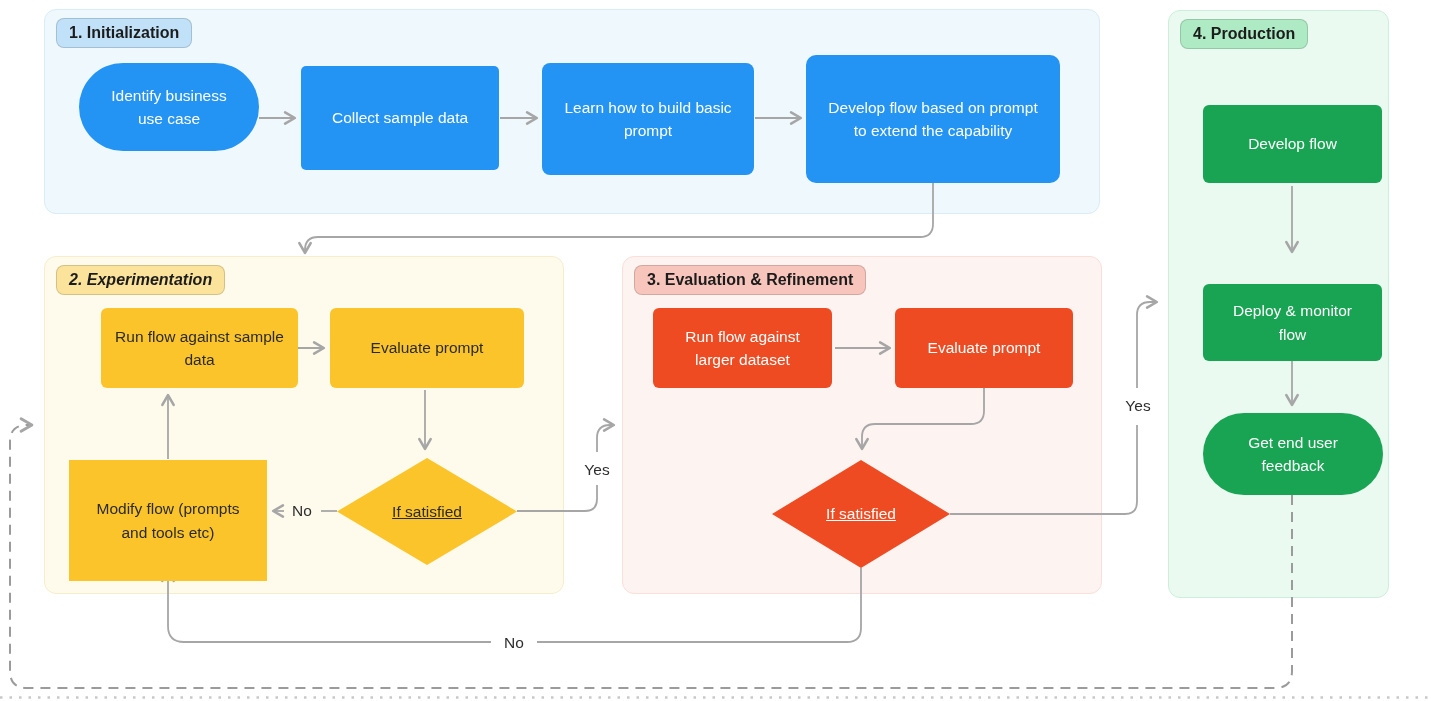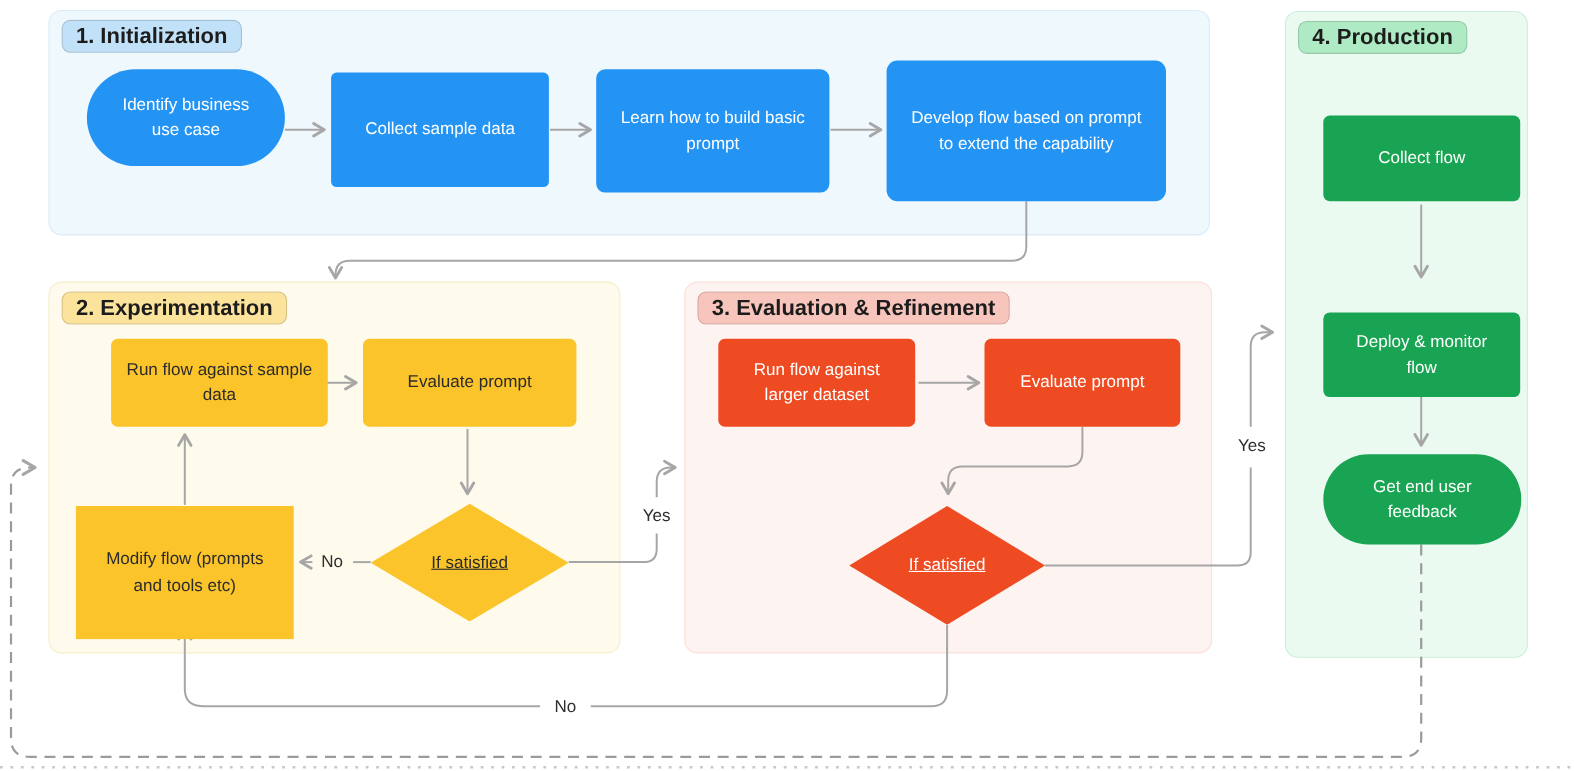--- a/index.html
+++ b/index.html
@@ -8,25 +8,25 @@
     background:#ffffff; font-family:"Liberation Sans", sans-serif;
   }
   .panel { position:absolute; border-radius:12px; border:1px solid transparent; z-index:1; }
   .p-init { left:44px;  top:9px;   width:1054px; height:203px; background:var(--panel_blue_bg);   border-color:var(--panel_blue_border); }
   .p-exp  { left:44px;  top:256px; width:518px;  height:336px; background:var(--panel_yellow_bg); border-color:var(--panel_yellow_border); }
   .p-eval { left:622px; top:256px; width:478px;  height:336px; background:var(--panel_red_bg);    border-color:var(--panel_red_border); }
   .p-prod { left:1168px;top:10px;  width:219px;  height:586px; background:var(--panel_green_bg);  border-color:var(--panel_green_border); }
 
   .badge {
     position:absolute; left:11px; top:8px; height:28px; line-height:28px;
-    padding:0 12px; border-radius:8px; font-weight:700; font-size:20px;
+    padding:0 12px; border-radius:8px; font-weight:700; font-size:16px;
     color:#1c1c1c; white-space:nowrap; border:1px solid rgba(0,0,0,0.15);
   }
   .b-init { background:var(--badge_blue); }
-  .b-exp  { background:var(--badge_yellow); }
+  .b-exp  { background:var(--badge_yellow);font-style:italic; }
   .b-eval { background:var(--badge_red); }
   .b-prod { background:var(--badge_green); }
 
   .connectors { position:absolute; left:0; top:0; z-index:2; }
 
   .node {
     position:absolute; display:flex; align-items:center; justify-content:center;
     text-align:center; font-size:15.5px; line-height:1.5; z-index:3;
     padding:0 14px; box-sizing:border-box;
   }
@@ -104,21 +104,21 @@
 
   <div class="node yellow" style="left:70px;top:308px;width:197px;height:80px;border-radius:6px;margin-left:31px;">Run flow against sample data</div>
   <div class="node yellow" style="left:330px;top:308px;width:194px;height:80px;border-radius:6px;">Evaluate prompt</div>
   <div class="node yellow" style="left:69px;top:460px;width:198px;height:121px;border-radius:0;">Modify flow (prompts and tools etc)</div>
   <div class="node yellow diamond" style="left:337px;top:458px;width:180px;height:107px;">If satisfied</div>
 
   <div class="node red" style="left:653px;top:308px;width:179px;height:80px;border-radius:6px;">Run flow against larger dataset</div>
   <div class="node red" style="left:895px;top:308px;width:178px;height:80px;border-radius:6px;">Evaluate prompt</div>
   <div class="node red diamond" style="left:772px;top:460px;width:178px;height:108px;">If satisfied</div>
 
-  <div class="node green" style="left:1203px;top:105px;width:179px;height:78px;border-radius:6px;">Collect flow</div>
+  <div class="node green" style="left:1203px;top:105px;width:179px;height:78px;border-radius:6px;">Develop flow</div>
   <div class="node green" style="left:1203px;top:260px;width:179px;height:77px;border-radius:6px;padding:0 20px;margin-top:24px;">Deploy &amp; monitor flow</div>
   <div class="node green" style="left:1203px;top:413px;width:180px;height:82px;border-radius:41px;padding:0 24px;">Get end user feedback</div>
 
   <div class="lbl" style="left:302px;top:511px;">No</div>
   <div class="lbl" style="left:597px;top:470px;">Yes</div>
   <div class="lbl" style="left:1138px;top:406px;">Yes</div>
   <div class="lbl" style="left:514px;top:643px;">No</div>
 
 </div>
 

